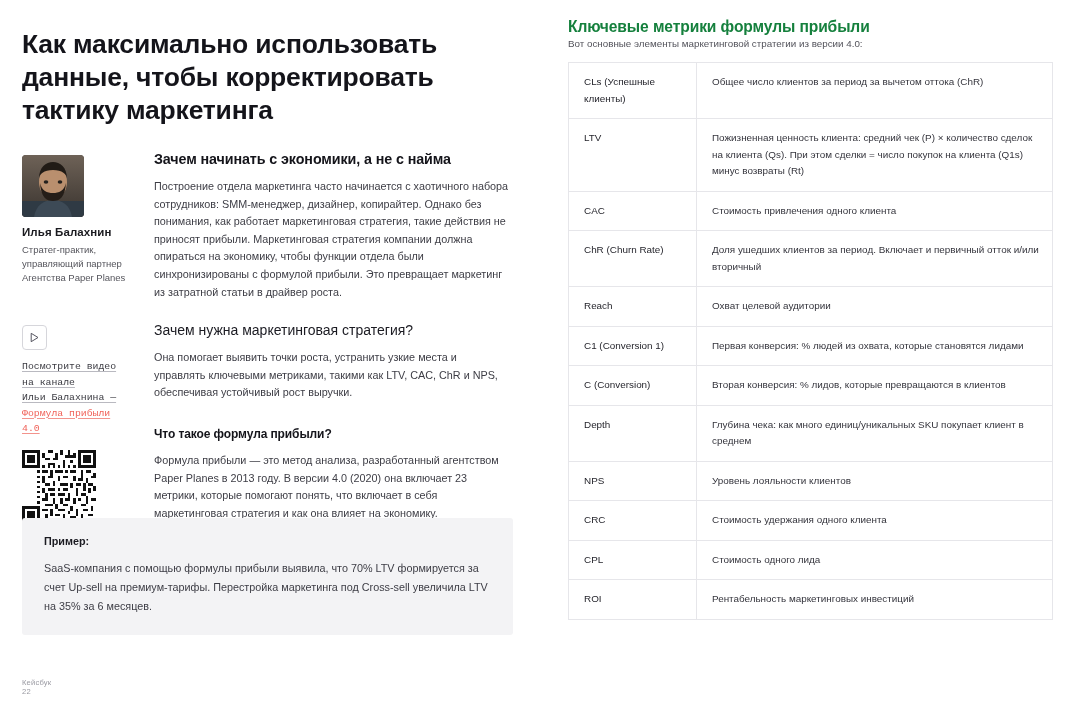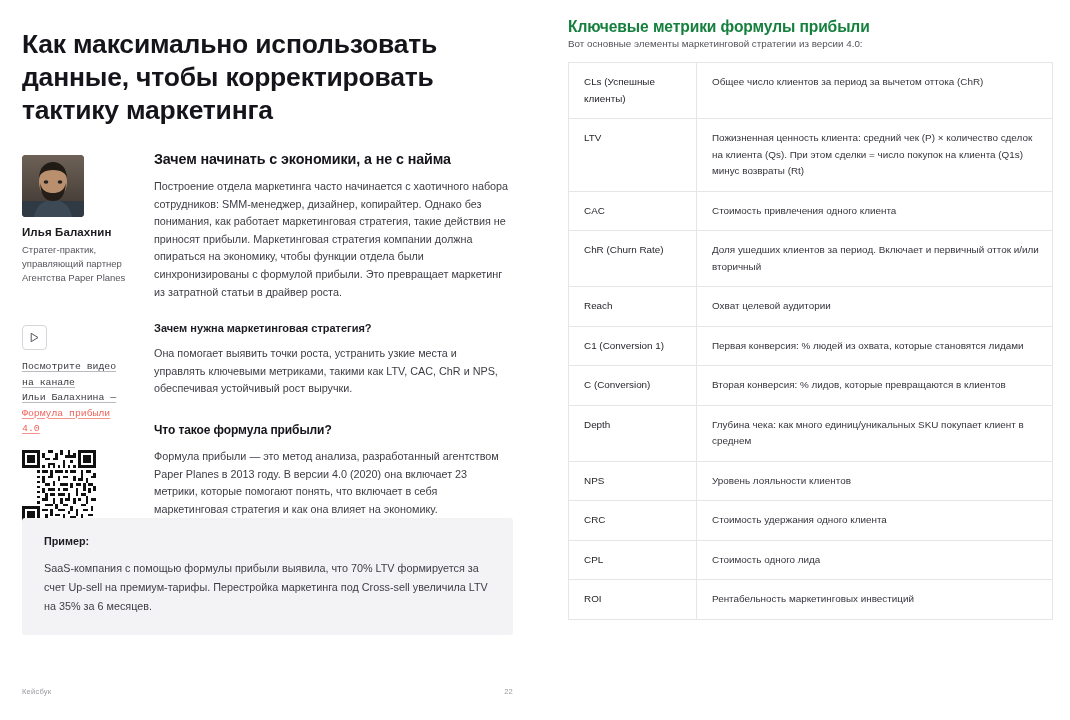--- a/index.html
+++ b/index.html
@@ -82,22 +82,22 @@
     letter-spacing: -0.1px;
   }
   .para {
     margin-top: 11px;
     font-size: 10.8px;
     line-height: 17.6px;
     color: #3d3d45;
   }
   .mini-head {
     margin-top: 21px;
-    font-size: 11px;
-    font-weight: 700;
+    font-size: 14px;
+    font-weight: 400;
     color: #1b1b22;
   }
   .sub-head-2 {
     margin-top: 25px;
     font-size: 12px;
     font-weight: 600;
     color: #14141a;
     letter-spacing: -0.1px;
   }
 
@@ -158,21 +158,21 @@
   
   .footer {
     position: absolute;
     bottom: 24px;
     display: flex;
     justify-content: space-between;
     font-size: 7.6px;
     color: #9a9aa2;
     letter-spacing: 0.2px;
   }
-  .footer-left  { left: 22px; width: 491px; }
+  .footer-left  { left: 22px; width: 491px; flex-direction: column; }
 </style>
 </head>
 <body>
 
 <div class="spread">
 
   <div class="page-left">
 
     <div class="slide-title">Как максимально использовать данные, чтобы корректировать тактику маркетинга</div>
 

